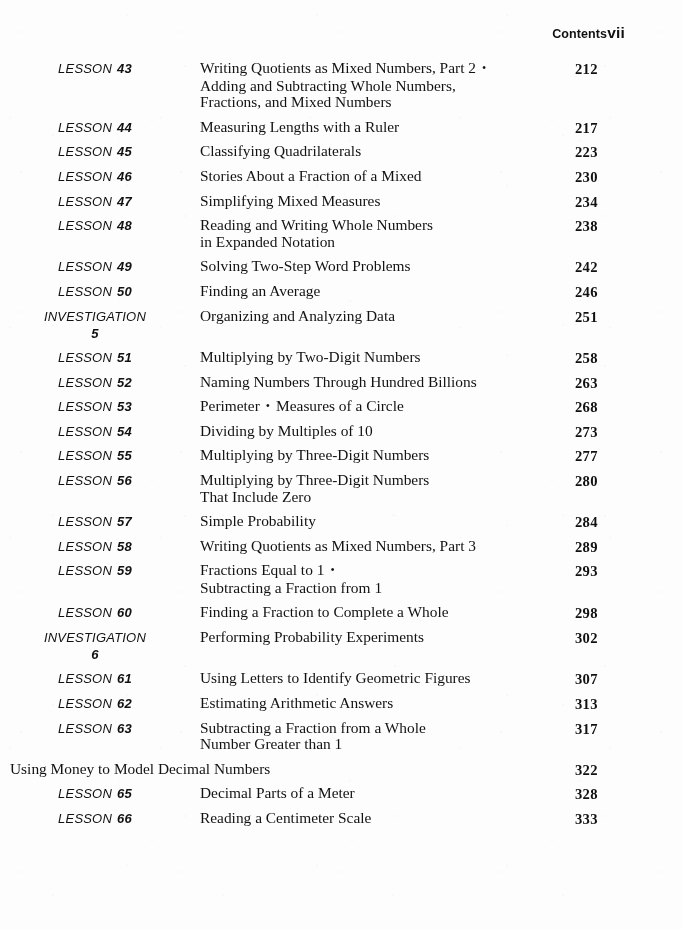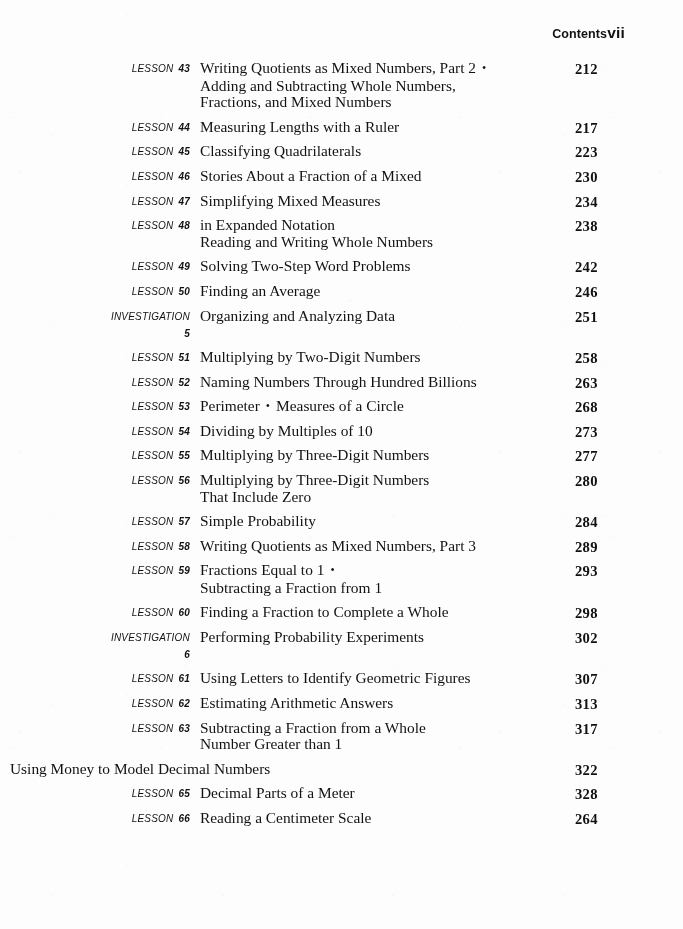--- a/index.html
+++ b/index.html
@@ -67,24 +67,24 @@
     padding: 0 68px 0 0;
     margin-bottom: 7px;
   }
   .entry.tight { margin-bottom: 7px; }
   .entry.after-block { margin-bottom: 8px; }
 
   
   .label {
     width: 190px;
     flex: 0 0 190px;
-    text-align: right;
+    text-align: center;
     font-family: "Liberation Sans", sans-serif;
     font-style: italic;
-    font-size: 10px;
+    font-size: 13px;
     line-height: 16.4px;
     color: #111;
     padding-top: 1px;
     white-space: nowrap;
   }
   .label .kind { font-weight: normal; letter-spacing: .2px; }
   .label .num  { font-weight: bold; margin-left: 5px; letter-spacing: .2px; }
   .label.stacked .num {
     display: block;
     margin-left: 0;
@@ -165,22 +165,22 @@
       <div class="entry tight">
         <div class="label"><span class="kind">LESSON</span><span class="num">47</span></div>
         <div class="title">
           <span class="ln">Simplifying Mixed Measures</span>
         </div>
         <div class="folio">234</div>
       </div>
       <div class="entry after-block">
         <div class="label"><span class="kind">LESSON</span><span class="num">48</span></div>
         <div class="title">
+          <span class="ln">Reading and Writing Whole Numbers</span>
           <span class="ln">in Expanded Notation</span>
-          <span class="ln">Reading and Writing Whole Numbers</span>
         </div>
         <div class="folio">238</div>
       </div>
       <div class="entry tight">
         <div class="label"><span class="kind">LESSON</span><span class="num">49</span></div>
         <div class="title">
           <span class="ln">Solving Two-Step Word Problems</span>
         </div>
         <div class="folio">242</div>
       </div>
@@ -310,16 +310,16 @@
         <div class="title">
           <span class="ln">Decimal Parts of a Meter</span>
         </div>
         <div class="folio">328</div>
       </div>
       <div class="entry tight">
         <div class="label"><span class="kind">LESSON</span><span class="num">66</span></div>
         <div class="title">
           <span class="ln">Reading a Centimeter Scale</span>
         </div>
-        <div class="folio">264</div>
+        <div class="folio">333</div>
       </div>
     </div>
 </div>
 
 </body></html>

